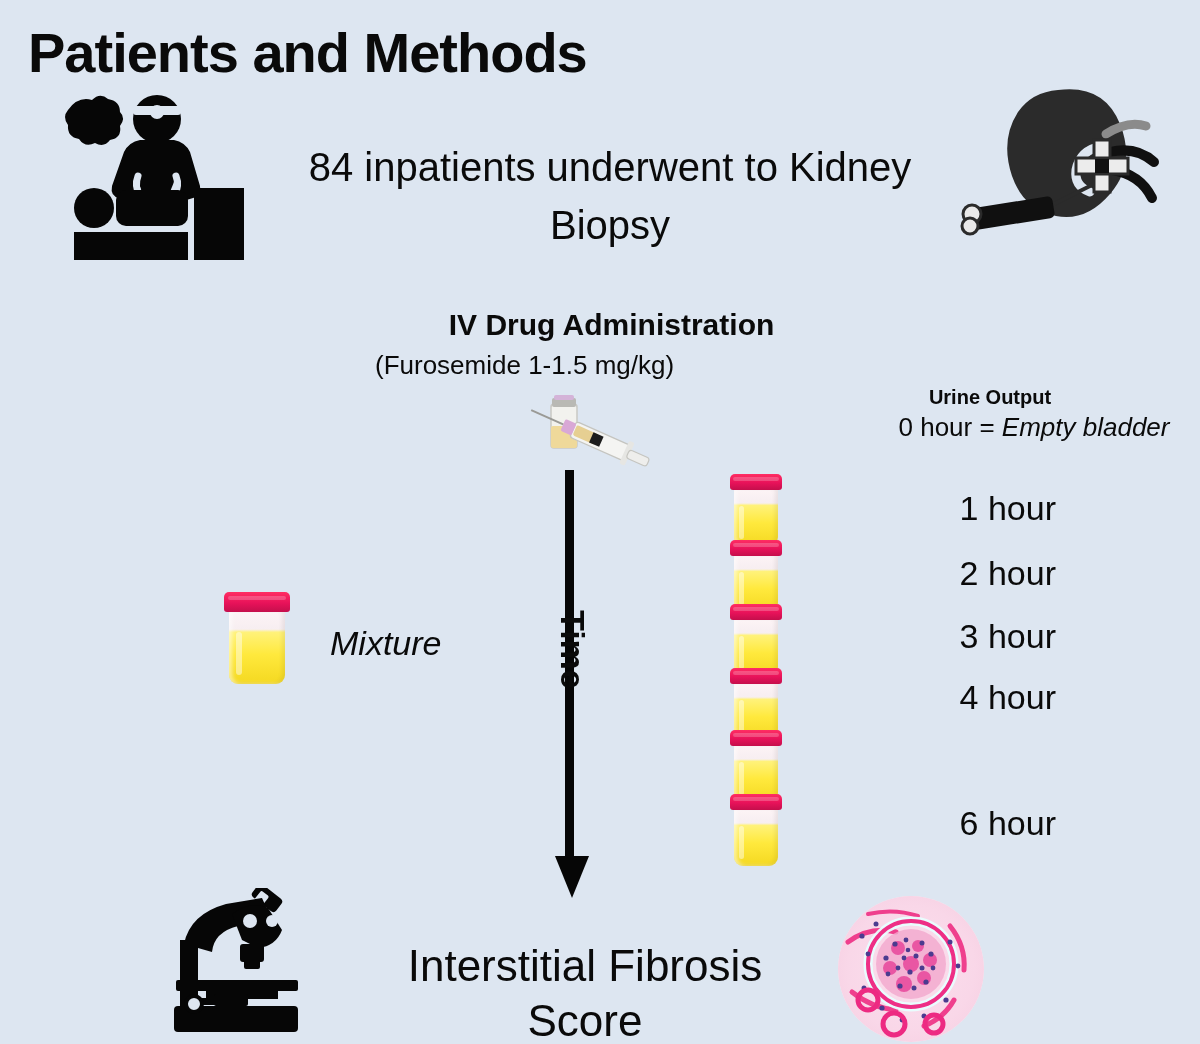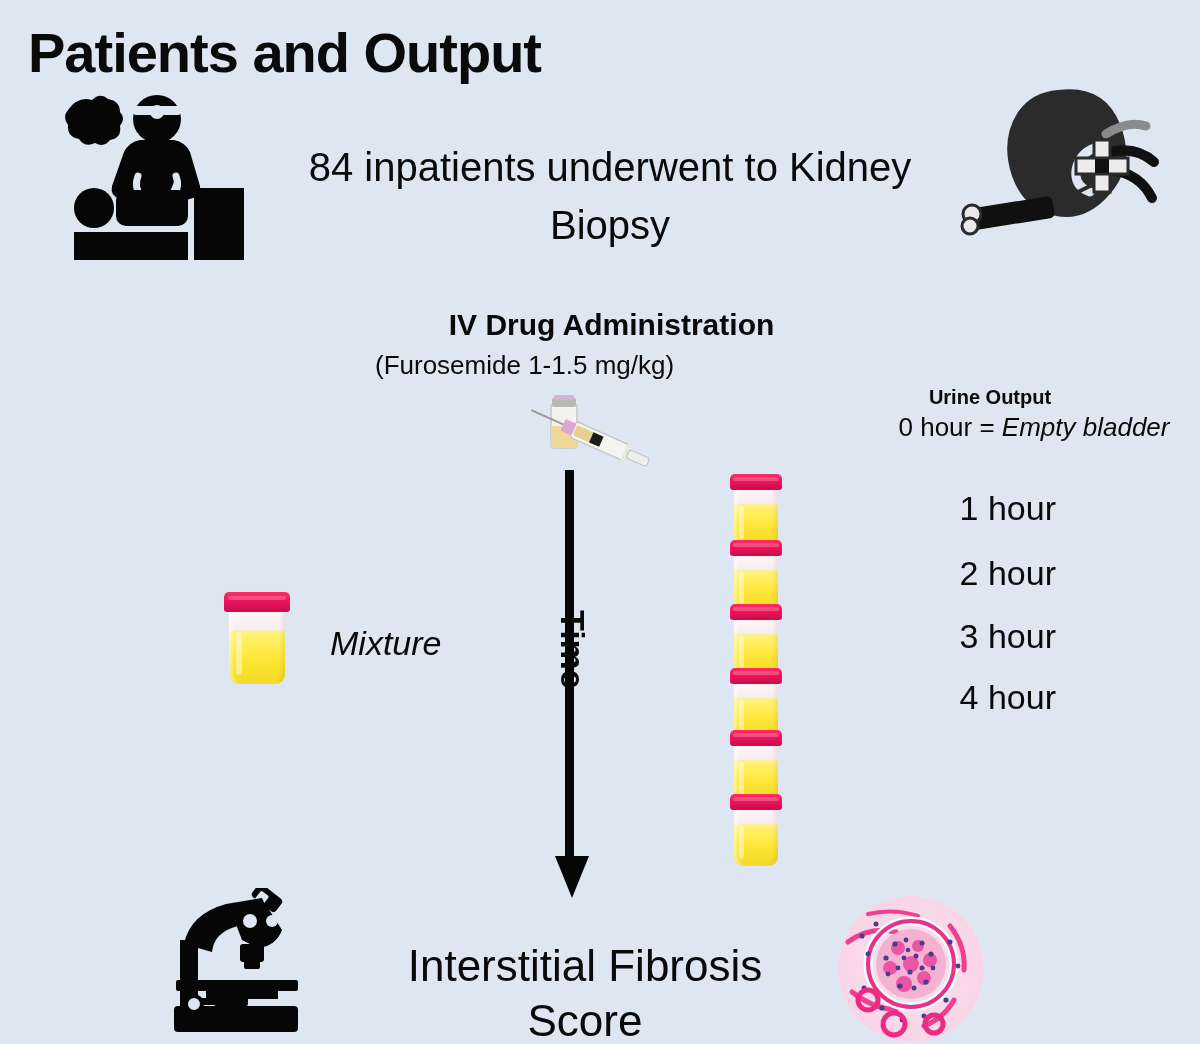--- a/index.html
+++ b/index.html
@@ -171,21 +171,21 @@
     border-radius: 50%;
     overflow: hidden;
     background: #f8e4ee;
   }
 </style>
 </head>
 <body>
 
 <div id="figure">
 
-  <div class="txt" id="page-title">Patients and Output</div>
+  <div class="txt" id="page-title">Patients and Methods</div>
 
   <div id="surgeon-icon">
     <svg viewBox="0 0 190 180" width="190" height="180" aria-hidden="true">
       <g fill="#060606">
 
         <path d="M10 28 q10 -14 24 -10 q8 -8 16 -1 q12 2 12 13 q6 6 0 14 q2 12 -10 14 q-6 8 -15 3 q-10 5 -16 -4 q-12 -2 -11 -14 q-6 -8 0 -15 Z"></path>
 
         <circle cx="99" cy="37" r="24"></circle>
         <rect x="75" y="24" width="48" height="9" rx="3" fill="#dde6f1"></rect>
         <circle cx="99" cy="30" r="7" fill="#dde6f1"></circle>
@@ -315,20 +315,21 @@
     <div class="body">
         <span class="gloss"></span>
       </div>
     <div class="lid"></div>
   </div>
 
   <div class="hour-label" style="top:489px;">1 hour</div>
   <div class="hour-label" style="top:554px;">2 hour</div>
   <div class="hour-label" style="top:617px;">3 hour</div>
   <div class="hour-label" style="top:678px;">4 hour</div>
+  <div class="hour-label" style="top:804px;">6 hour</div>
 
   <div id="microscope-icon">
     <svg viewBox="0 0 176 148" width="176" height="148" aria-hidden="true">
       <g fill="#060606">
 
         <rect x="104" y="2" width="30" height="16" rx="4" transform="rotate(38 119 10)"></rect>
         <rect x="108" y="4" width="10" height="14" rx="2" fill="#dde6f1" transform="rotate(38 113 11)"></rect>
 
         <path d="M36 56 q6 -30 42 -40 l36 -6 l10 22 l-34 6 q-24 6 -26 26 Z"></path>
 

